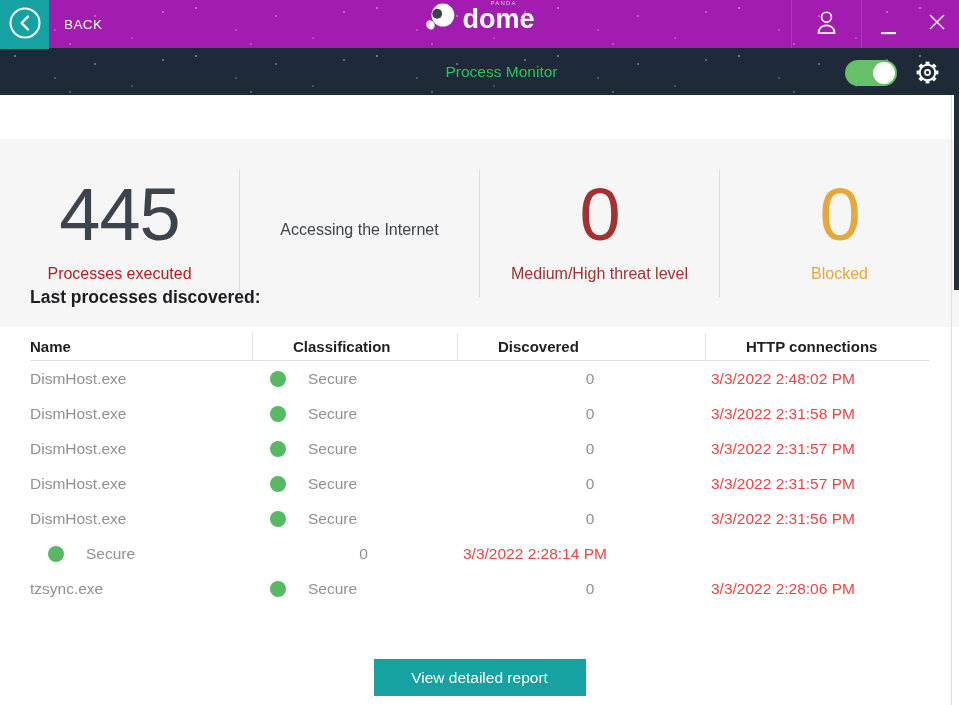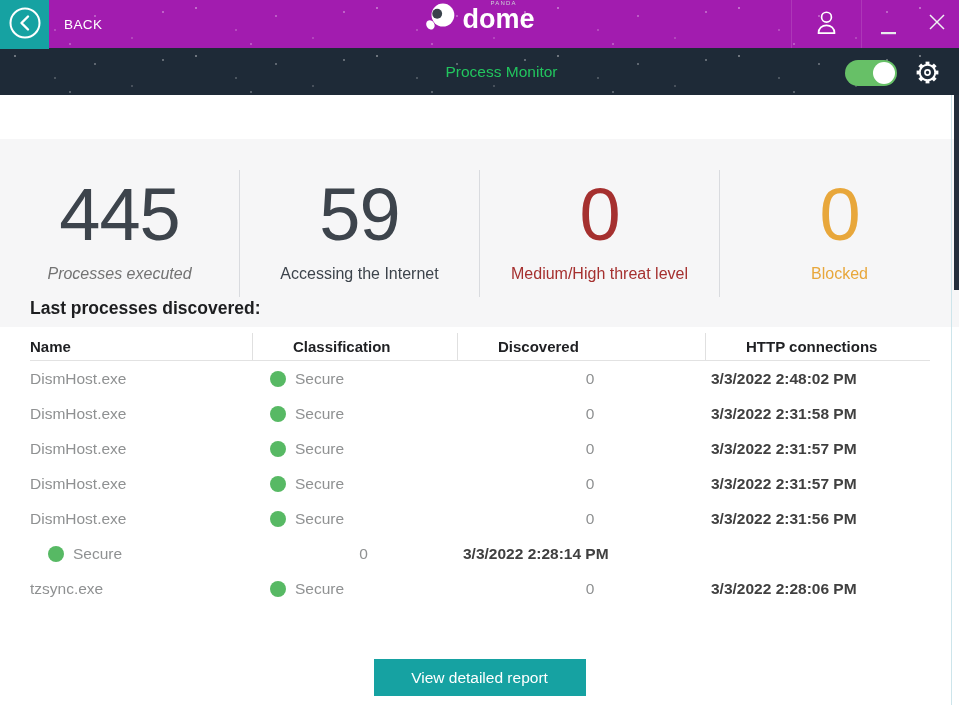--- a/index.html
+++ b/index.html
@@ -88,42 +88,42 @@
   .stat {
     width: 239px; display: flex; flex-direction: column;
     align-items: center; justify-content: center; gap: 13px; padding-bottom: 6px;
   }
   .stat-num { font-size: 74px; font-weight: 100; line-height: 1; letter-spacing: -1px; }
   .stat-label { font-size: 16px; }
   .stat-divider { width: 1px; height: 127px; background: #d9dbdf; align-self: center; }
 
   
   .section-title {
-    position: absolute; left: 30px; top: 298px;
+    position: absolute; left: 30px; top: 287px;
     font-size: 17.5px; font-weight: bold; color: #1d1e20;
   }
   .proc-table { position: absolute; left: 30px; top: 333px; width: 900px; }
   .thead {
     display: grid; grid-template-columns: 222px 205px 248px 225px;
     height: 28px; border-bottom: 1px solid #e2e2e2;
     font-weight: bold; font-size: 15px; color: #1f2023;
   }
   .th { height: 100%; display: flex; align-items: center; }
   .th + .th { border-left: 1px solid #e0e0e0; padding-left: 40px; }
   .th-class { padding-left: 9px; }
   .th-http  { padding-left: 26px; }
   .th-disc  { padding-left: 6px; }
   .tr {
     display: grid; grid-template-columns: 222px 205px 248px 225px;
     height: 35px; align-items: center; font-size: 15.5px; color: #8f9192;
   }
-  .td-class { display: flex; align-items: center; gap: 9px; padding-left: 18px; }
+  .td-class { display: flex; align-items: center; gap: 22px; padding-left: 18px; }
   .secure-dot { width: 16px; height: 16px; border-radius: 50%; background: #57b964; flex: 0 0 auto; }
   .td-http { text-align: center; padding-left: 18px; }
-  .td-disc { padding-left: 6px; color: #404040; font-weight: bold; }
+  .td-disc { padding-left: 6px; color: #ef4444; }
 
   
   .report-btn {
     position: absolute; left: 50%; transform: translateX(-50%); top: 659px;
     width: 212px; height: 37px; background: #16a2a2; border: none;
     color: #ffffff; font-size: 15.5px; font-family: inherit; cursor: pointer;
   }
 
   
   .scrollbar {
@@ -214,25 +214,24 @@
           <line x1="12" y1="5.6" x2="12" y2="3"></line>
           <line x1="16.5" y1="7.5" x2="18.4" y2="5.6"></line>
         </g>
       </svg>
     </span>
   </div>
 
   <section class="stats">
     <div class="stat">
       <div class="stat-num" style="color: rgb(61, 68, 76);">445</div>
-      <div class="stat-label" style="color: #737373; font-style: italic;">Processes executed</div>
+      <div class="stat-label" style="color: #b91c1c;">Processes executed</div>
     </div>
     <div class="stat-divider"></div>
     <div class="stat">
-      <div class="stat-num" style="color: rgb(61, 68, 76);">59</div>
       <div class="stat-label" style="color: rgb(61, 68, 76);">Accessing the Internet</div>
     </div>
     <div class="stat-divider"></div>
     <div class="stat">
       <div class="stat-num" style="color: rgb(165, 48, 47);">0</div>
       <div class="stat-label" style="color: rgb(165, 48, 47);">Medium/High threat level</div>
     </div>
     <div class="stat-divider"></div>
     <div class="stat">
       <div class="stat-num" style="color: rgb(232, 167, 59);">0</div>

